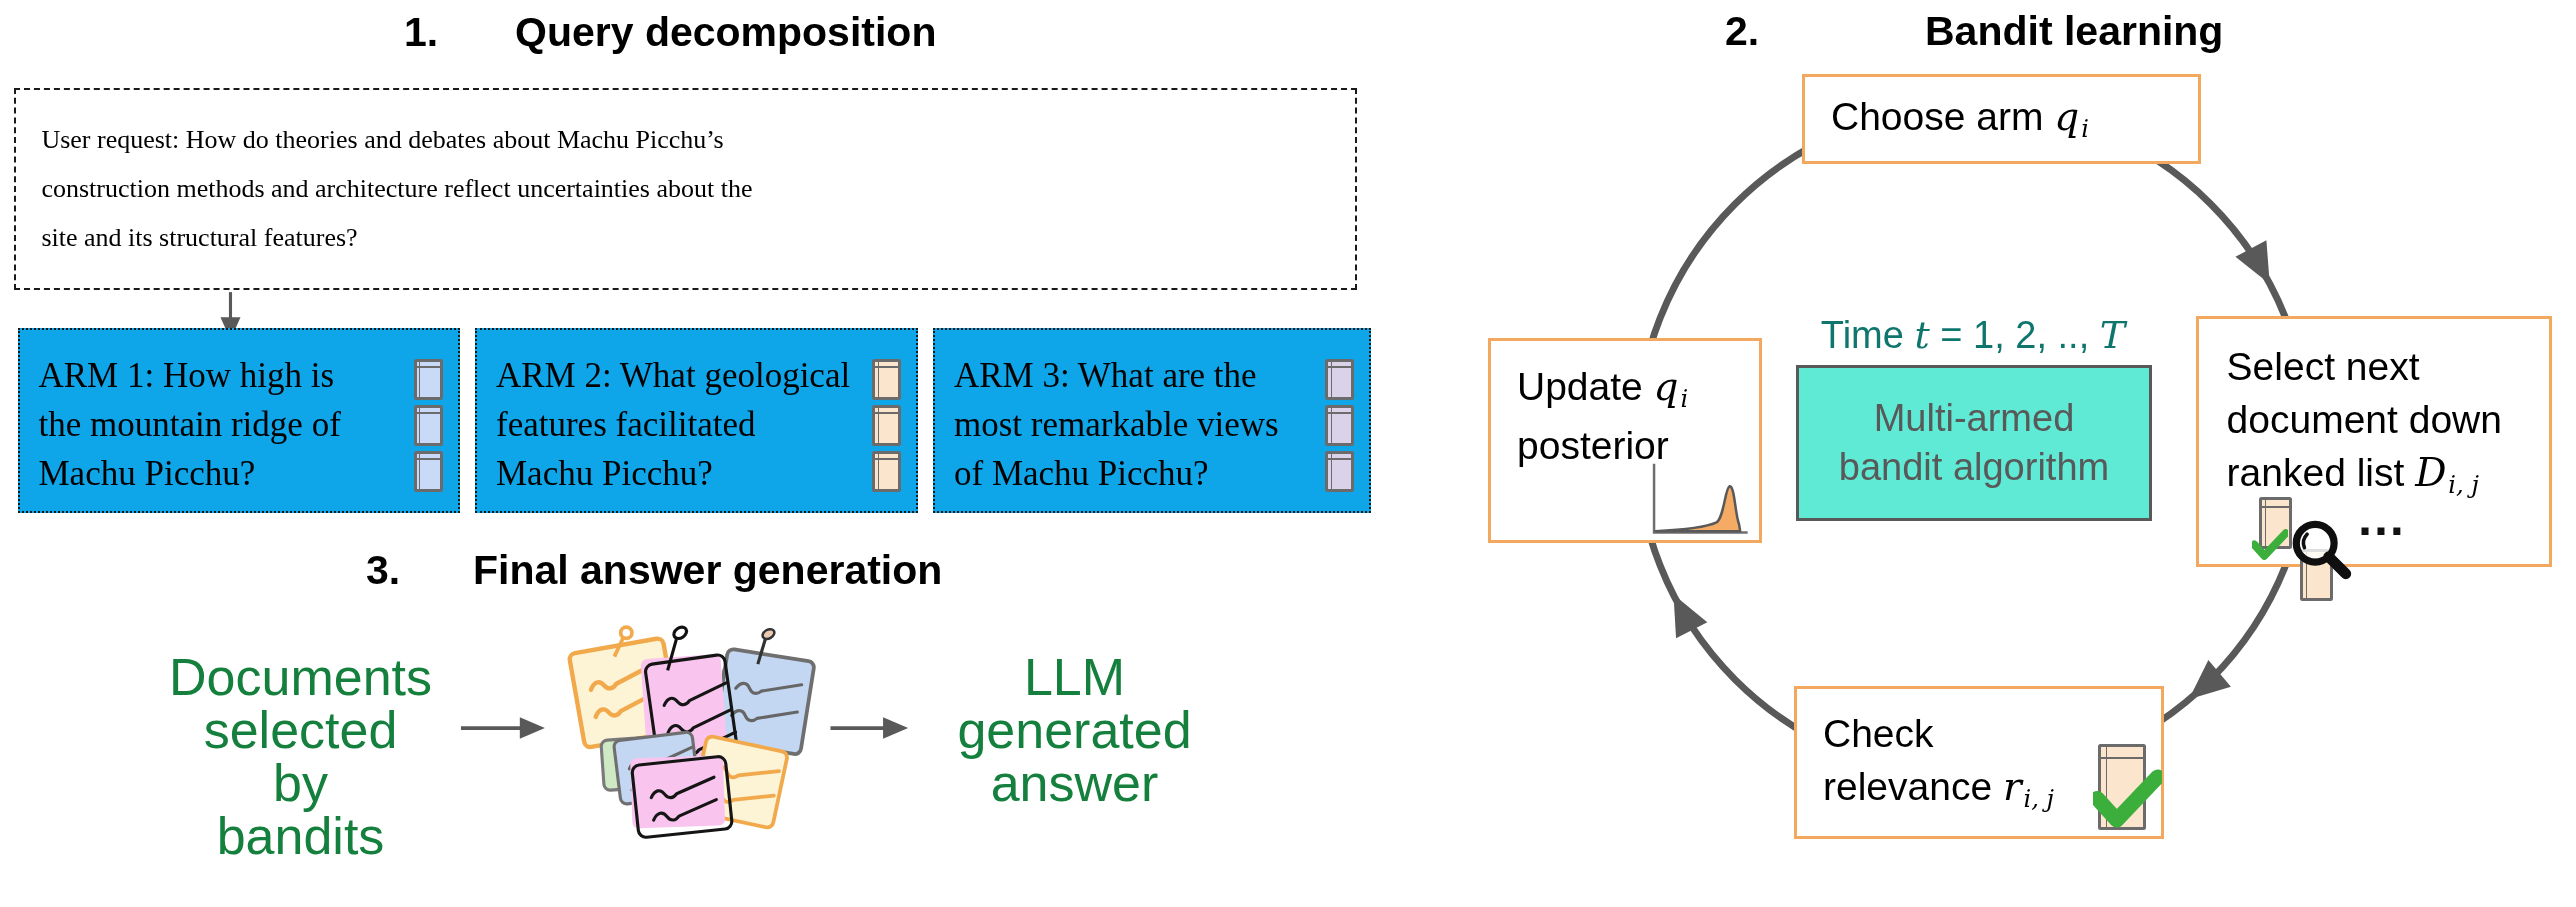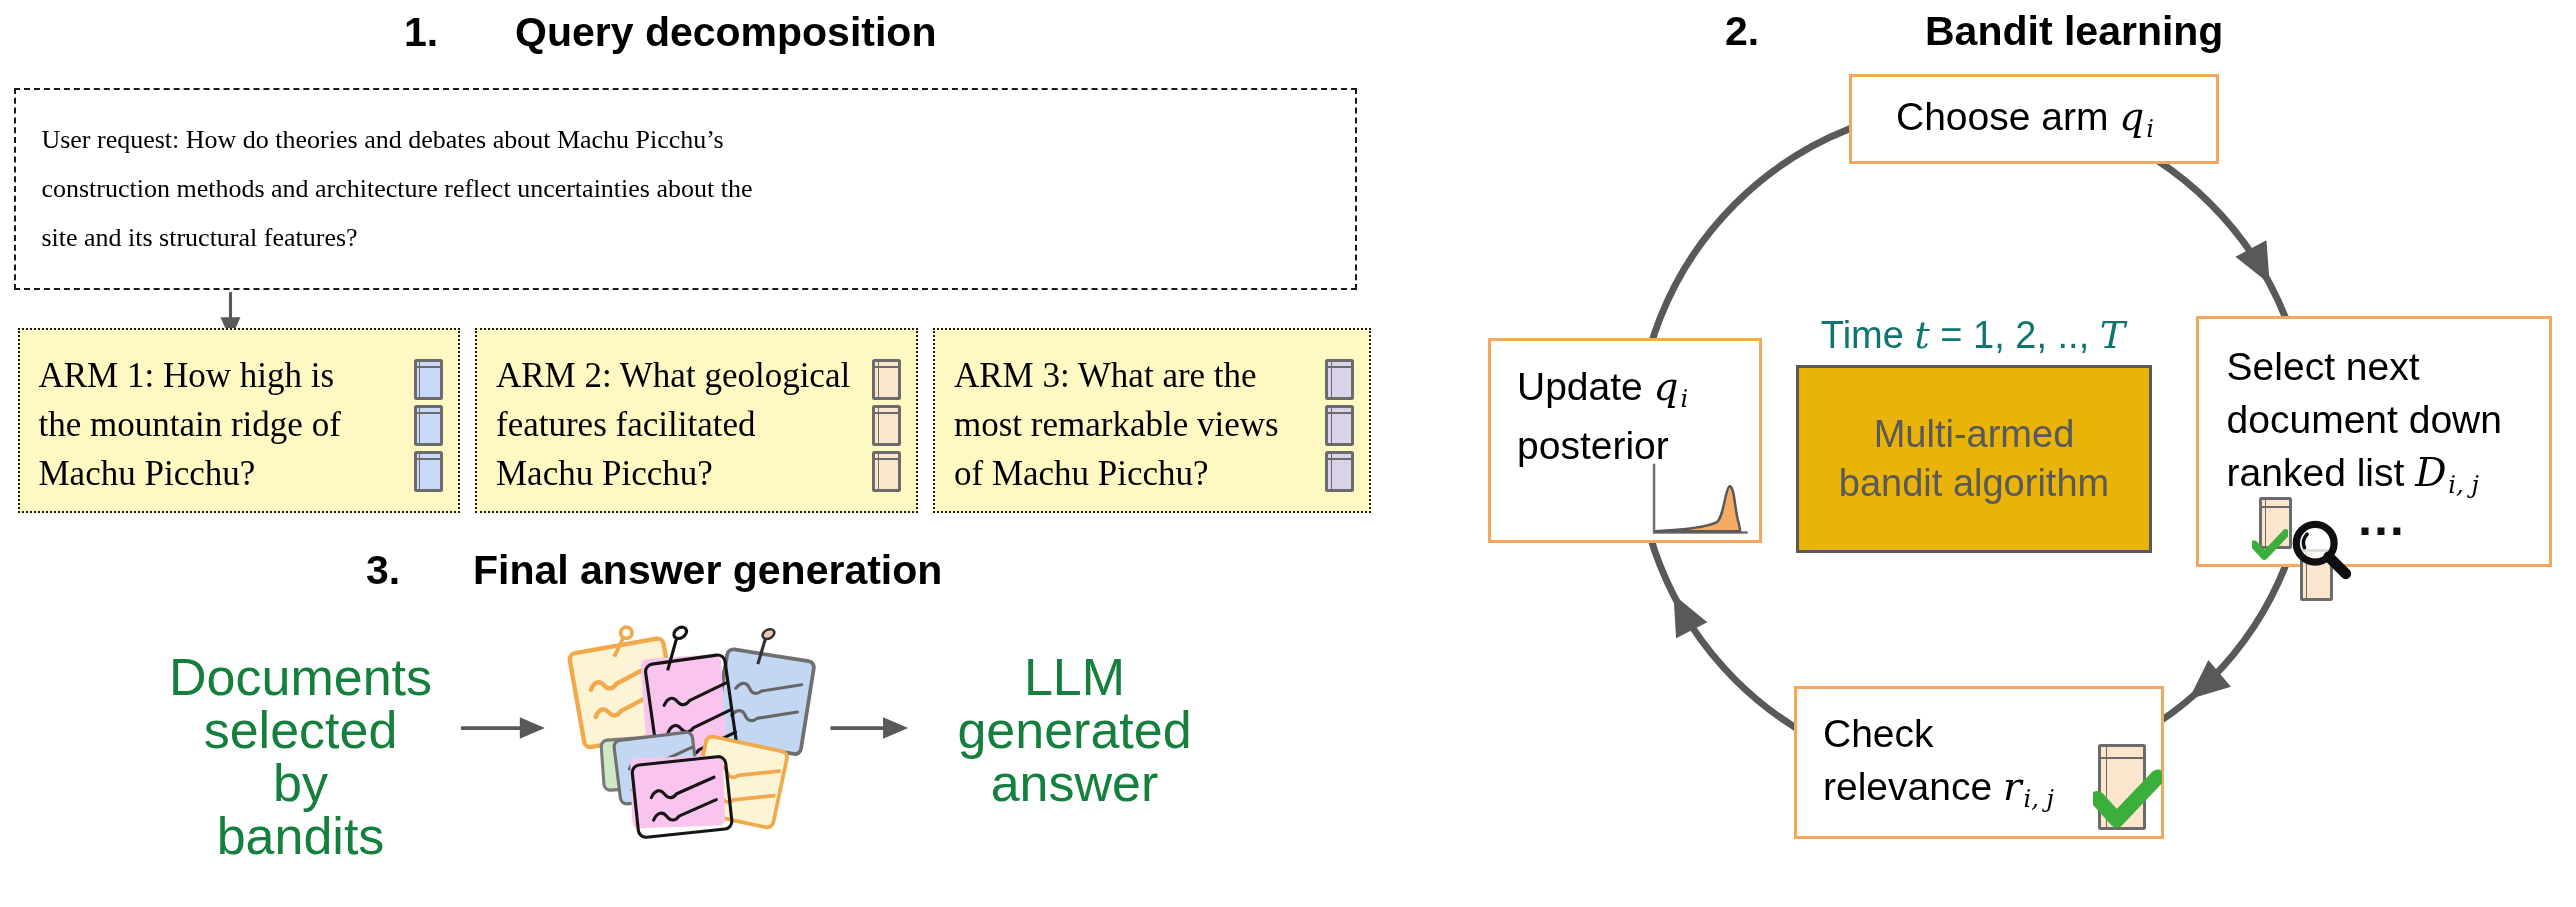--- a/index.html
+++ b/index.html
@@ -8,21 +8,21 @@
   *{box-sizing:border-box;}
   .abs{position:absolute;}
   
   .sec-num,.sec-title{font-size:41px;font-weight:bold;white-space:nowrap;}
   
   .serif{font-family:"Liberation Serif","DejaVu Serif",serif;}
   
   .request-box{left:14.4px;top:88px;width:1343px;height:202px;border:2.5px dashed #1a1a1a;background:#fff;}
   .request-text{left:25px;top:25px;font-size:26px;line-height:49px;white-space:nowrap;}
   
-  .arm-box{top:328px;height:185px;border:2.5px dotted #1a1a1a;background:#fef9c3;}
+  .arm-box{top:328px;height:185px;border:2.5px dotted #1a1a1a;background:#0ea5e9;}
   .arm-text{left:19px;top:21px;font-size:35px;line-height:49px;white-space:nowrap;}
   .doc-col{right:15px;top:29px;display:flex;flex-direction:column;gap:5px;}
   
   .doc{position:relative;border:3.1px solid #6b6b6b;border-radius:2.5px;background:#fce5cd;}
   .doc::before{content:"";position:absolute;left:-1.3px;right:-1.3px;top:12%;border-top:2.5px solid #6b6b6b;}
   .doc::after{content:"";position:absolute;top:-1.3px;bottom:-1.3px;left:12%;border-left:1.9px solid #6b6b6b;}
   .doc-sm{width:29px;height:41px;}
   .doc-md{width:33px;height:52px;}
   .doc-lg{width:48px;height:86px;}
   .fill-blue{background:#c9daf8;}
@@ -30,21 +30,21 @@
   .fill-purple{background:#d9d2e9;}
   
   .gray-label{width:263px;text-align:center;font-size:52px;line-height:53px;color:#15803d;}
   
   .obox{border:3.1px solid #f2a85f;background:#fff;padding-left:16px;}
   .obox-text{font-size:39px;line-height:53px;white-space:nowrap;}
   .mv{font-family:"DejaVu Serif","Liberation Serif",serif;font-style:italic;}
   .ms{font-family:"DejaVu Serif","Liberation Serif",serif;font-style:italic;
       font-size:0.62em;position:relative;top:0.30em;margin-left:1.9px;}
   .time-label{left:1804px;top:313px;width:338px;text-align:center;font-size:38px;color:#0f766e;white-space:nowrap;}
-  .mab-box{left:1796px;top:365px;width:356px;height:188px;border:3.1px solid #595959;background:#eab308;
+  .mab-box{left:1796px;top:365px;width:356px;height:156px;border:3.1px solid #595959;background:#5eead4;
            display:flex;align-items:center;justify-content:center;text-align:center;
            font-size:38px;line-height:49px;color:#595959;}
   .ellipsis{font-size:50px;font-weight:bold;color:#111;}
   .z1{z-index:1;} .z2{z-index:2;}
   svg.bg{position:absolute;left:0;top:0;z-index:0;}
 </style>
 </head>
 <body>
 
 <svg class="bg" width="2576" height="908" viewBox="0 0 4113 1449">
@@ -210,21 +210,21 @@
   <span>Time </span><span class="mv">t</span><span> = 1, 2, .., </span><span class="mv">T</span>
 </div>
 
 <div class="abs mab-box z2">
   <div>
     <div>Multi-armed</div>
     <div>bandit algorithm</div>
   </div>
 </div>
 
-<div class="abs obox z2" style="left:1802px;top:74px;width:370px;height:90px;display:flex;align-items:center;padding-left:44px;margin-left:47px;">
+<div class="abs obox z2" style="left:1802px;top:74px;width:399px;height:90px;display:flex;align-items:center;padding-left:26px;">
   <div class="obox-text">
     <span>Choose arm </span><span class="mv">q</span><span class="ms">i</span>
   </div>
 </div>
 
 <div class="abs obox z2" style="left:2196px;top:316px;width:356px;height:251px;overflow:visible;">
   <div class="abs obox-text" style="left:27.6px;top:21px;">
     <div>Select next</div>
     <div>document down</div>
     <div><span>ranked list </span><span class="mv">D</span><span class="ms">i, j</span></div>

